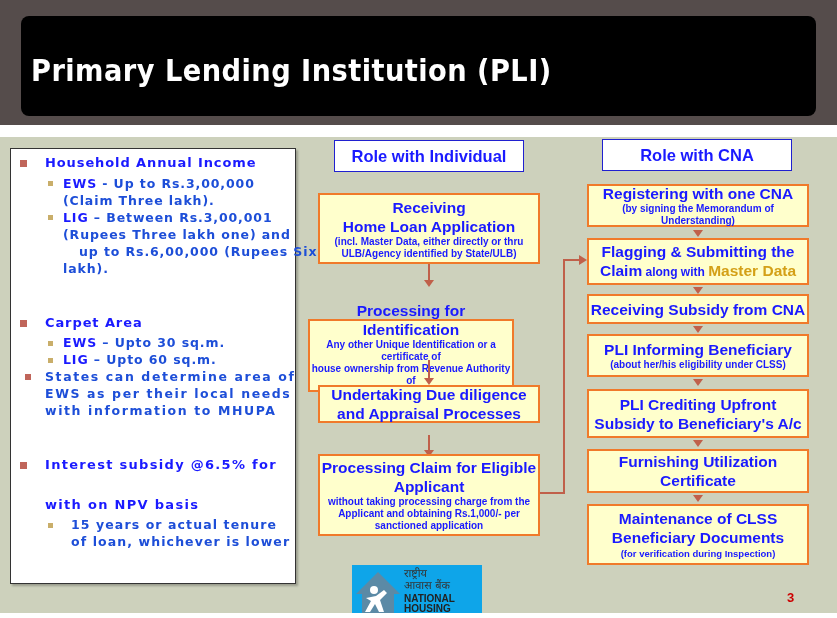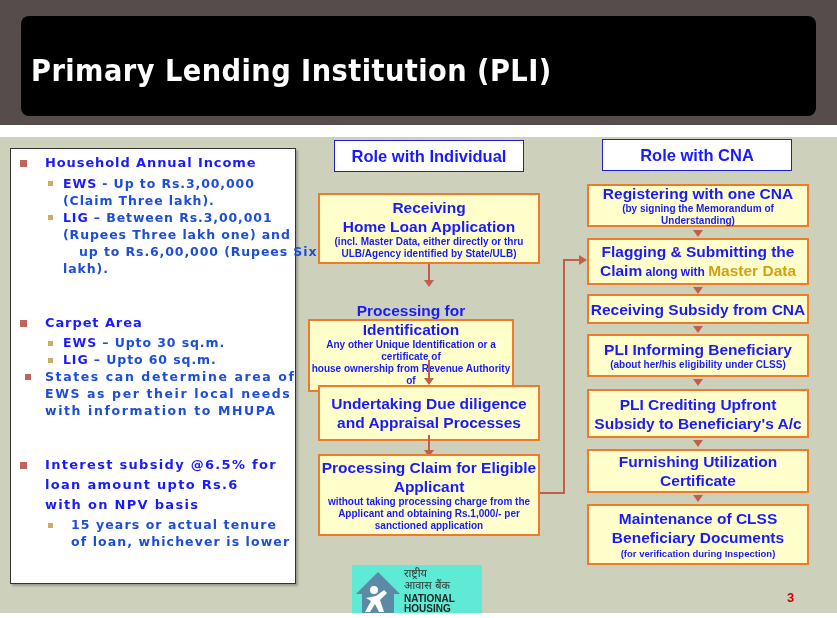--- a/index.html
+++ b/index.html
@@ -19,21 +19,21 @@
   .role-head { position:absolute; height:30px; background:#fff; border:1.5px solid #2020d0; color:#1a1aff; font-weight:bold; font-size:16.5px; text-align:center; line-height:30px; }
   .box { position:absolute; background:#ffffcc; border:2px solid #f07a2a; text-align:center; color:#1a1aff; font-weight:bold; box-sizing:border-box; display:flex; flex-direction:column; justify-content:center; align-items:center; }
   .box .t { font-size:15.5px; line-height:19px; }
   .box .s { font-size:10px; line-height:12px; }
   .box .s2 { font-size:9.5px; line-height:13px; }
   .gold { color:#d4a017; }
   .arrow-v { position:absolute; width:2px; background:#c0604a; }
   .arrow-head { position:absolute; width:0; height:0; border-left:5px solid transparent; border-right:5px solid transparent; border-top:7px solid #c0604a; }
   .conn { position:absolute; background:#c0604a; }
   .arrow-right { position:absolute; width:0; height:0; border-top:5px solid transparent; border-bottom:5px solid transparent; border-left:8px solid #c0604a; }
-  .logo { position:absolute; left:352px; top:565px; width:130px; height:53px; background:#5eead4; }
+  .logo { position:absolute; left:352px; top:565px; width:130px; height:53px; background:#0ea5e9; }
   .logo-text-hindi { position:absolute; left:52px; top:3px; font-size:11px; color:#333; font-family:"DejaVu Sans", sans-serif; line-height:12px; }
   .logo-text-en { position:absolute; left:52px; top:29px; font-size:10px; font-weight:bold; color:#222; line-height:10px; }
   .page-num { position:absolute; left:787px; top:590px; color:#cc0000; font-weight:bold; font-size:13px; }
   .bottom-white { position:absolute; left:0; top:613px; width:837px; height:5px; background:#fff; }
 </style>
 </head>
 <body>
 
 <div class="header-band"></div>
 <div class="title-box">
@@ -62,21 +62,20 @@
   <div class="bul l2" style="left:52px;top:186px;"><span class="blue">EWS</span><span class="red"> – Upto 30 sq.m.</span></div>
   <div class="sq2" style="left:37px;top:209px;"></div>
   <div class="bul l2" style="left:52px;top:203px;"><span class="blue">LIG</span><span class="red"> – Upto 60 sq.m.</span></div>
   <div class="sq1" style="left:14px;top:225px;width:6px;height:6px;"></div>
   <div class="bul l2 red" style="left:34px;top:220px;letter-spacing:1.6px;">States can determine area of</div>
   <div class="bul l2 red" style="left:34px;top:237px;letter-spacing:1.6px;">EWS as per their local needs</div>
   <div class="bul l2 red" style="left:34px;top:254px;letter-spacing:1.6px;">with information to MHUPA</div>
 
   <div class="sq1" style="left:9px;top:313px;"></div>
   <div class="bul l1 blue" style="left:34px;top:308px;letter-spacing:1.3px;">Interest subsidy @6.5% for</div>
-  <div class="bul l1 blue" style="left:34px;top:328px;letter-spacing:1.3px;">loan amount upto Rs.6</div>
   <div class="bul l1 blue" style="left:34px;top:348px;letter-spacing:1.3px;">with on NPV basis</div>
   <div class="sq2" style="left:37px;top:374px;"></div>
   <div class="bul l2 red" style="left:60px;top:368px;letter-spacing:1.1px;">15 years or actual tenure</div>
   <div class="bul l2 red" style="left:60px;top:385px;letter-spacing:1.1px;">of loan, whichever is lower</div>
 </div>
 
 <div class="role-head" style="left:334px;top:140px;width:188px;">Role with Individual</div>
 
 <div class="box" style="left:318px;top:193px;width:222px;height:71px;">
   <div class="t">Receiving</div>
@@ -89,21 +88,21 @@
 
 <div class="box" style="left:308px;top:287px;width:206px;height:73px;margin-top:32px;">
   <div class="t">Processing for Identification</div>
   <div class="s">Any other Unique Identification or a certificate of</div>
   <div class="s">house ownership from Revenue Authority of</div>
   <div class="s">Individual's native district to avoid duplication)</div>
 </div>
 <div class="arrow-v" style="left:428px;top:360px;height:20px;"></div>
 <div class="arrow-head" style="left:424px;top:378px;"></div>
 
-<div class="box" style="left:318px;top:385px;width:222px;height:56px;">
+<div class="box" style="left:318px;top:385px;width:222px;height:38px;">
   <div class="t">Undertaking Due diligence</div>
   <div class="t">and Appraisal Processes</div>
 </div>
 <div class="arrow-v" style="left:428px;top:435px;height:17px;"></div>
 <div class="arrow-head" style="left:424px;top:450px;"></div>
 
 <div class="box" style="left:318px;top:454px;width:222px;height:82px;">
   <div class="t">Processing Claim for Eligible</div>
   <div class="t">Applicant</div>
   <div class="s">without taking processing charge from the</div>

